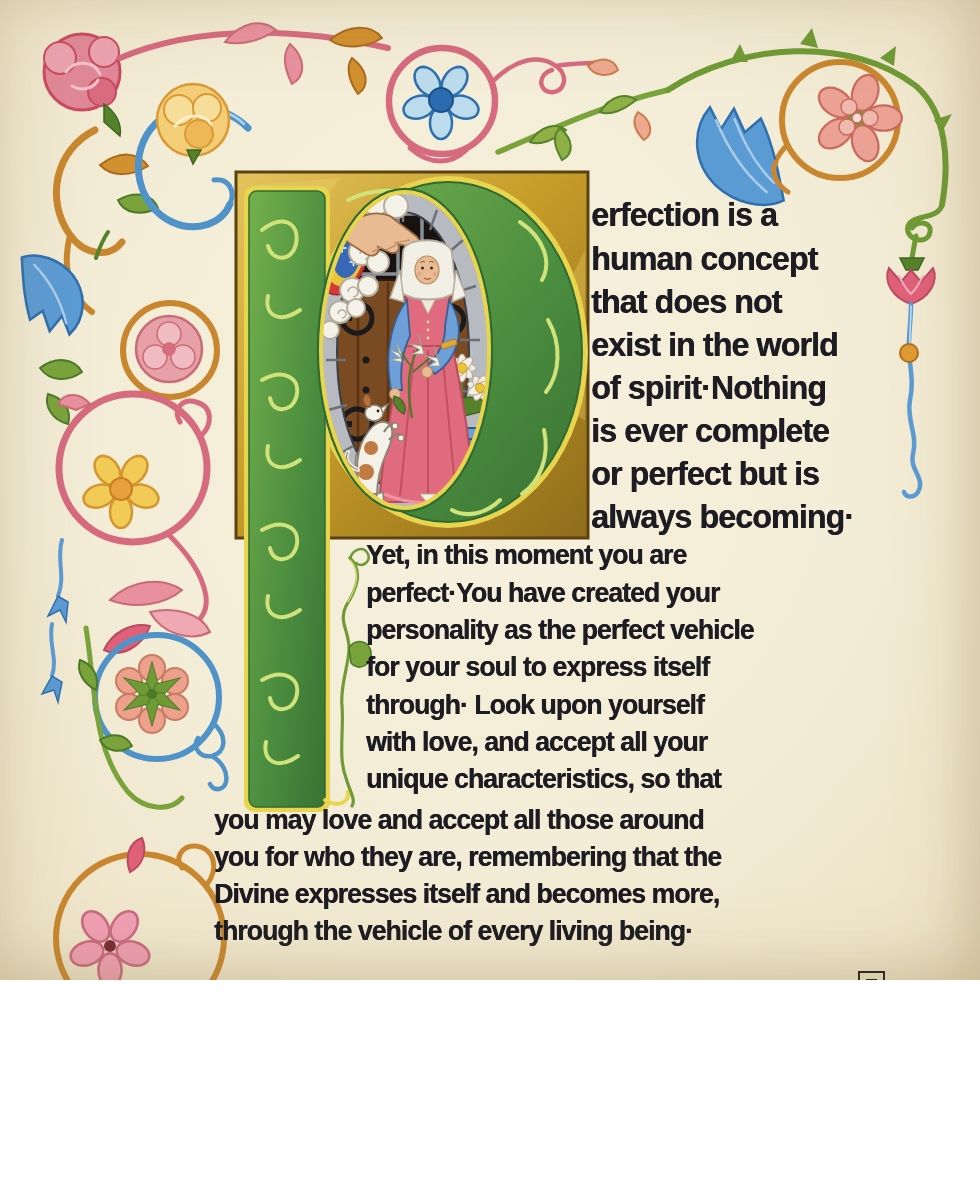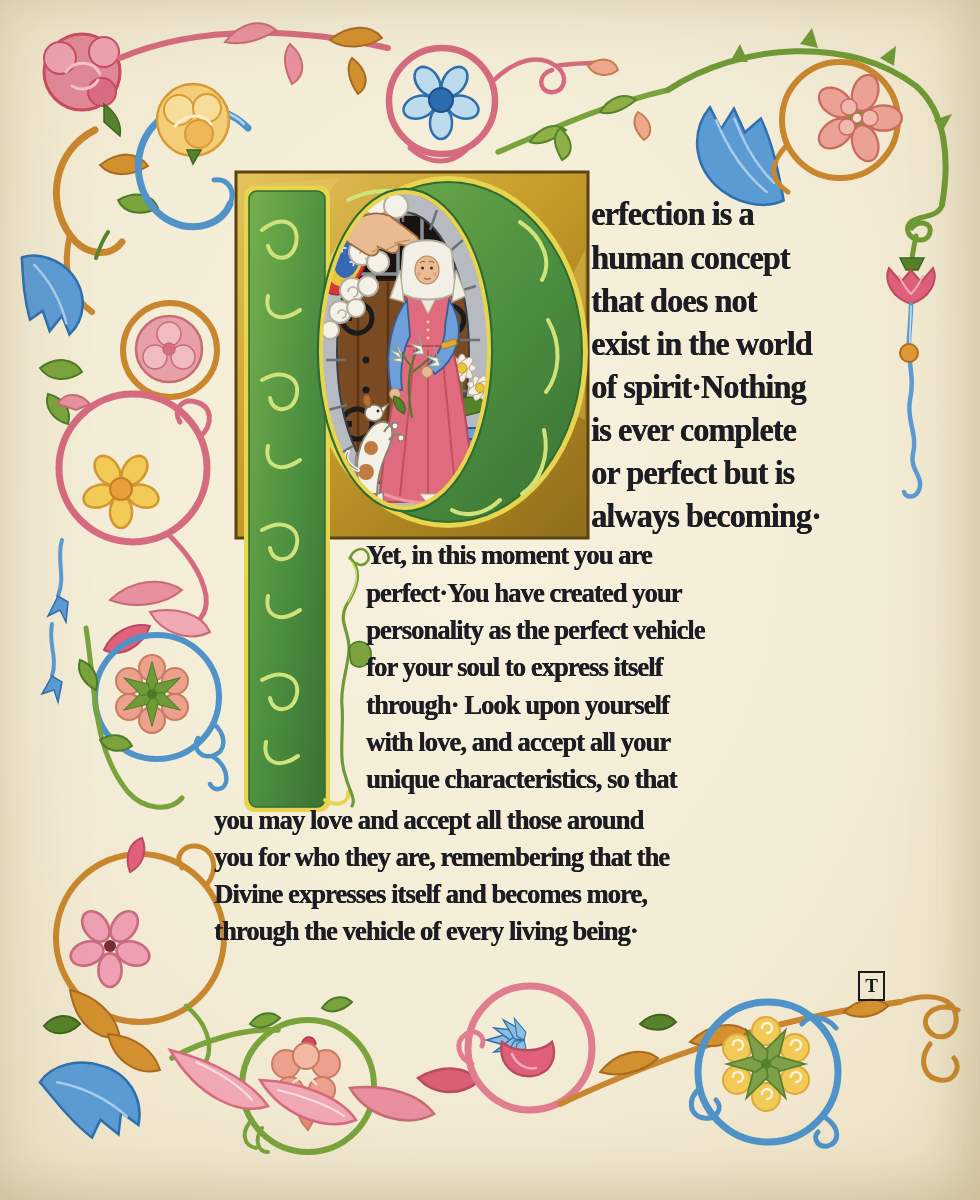--- a/index.html
+++ b/index.html
@@ -1,19 +1,19 @@
 <!DOCTYPE html>
 <html><head>
 <meta charset="utf-8">
 <style>
   html,body{margin:0;padding:0;}
   .page{
-    position:relative;width:980px;height:1200px;overflow:hidden;
+    position:relative;width:980px;height:980px;overflow:hidden;
     background:radial-gradient(ellipse at 48% 42%, #f7f1de 0%, #f3ecd6 55%, #eee4c9 88%, #e7dcbd 100%);
-    font-family:Liberation Serif, serif;
+    font-family:Liberation Sans, sans-serif;
   }
   .page::after{
     content:"";position:absolute;inset:0;pointer-events:none;
     box-shadow:inset 0 0 90px rgba(150,128,76,.22), inset -14px -10px 40px rgba(150,128,76,.18);
   }
   svg.deco{position:absolute;left:0;top:0;}
   .line{
     position:absolute;white-space:nowrap;color:#1c1c22;font-weight:700;
     transform:scaleX(.95);transform-origin:left top;letter-spacing:-1px;line-height:1;
     text-shadow:.4px 0 0 currentColor;

